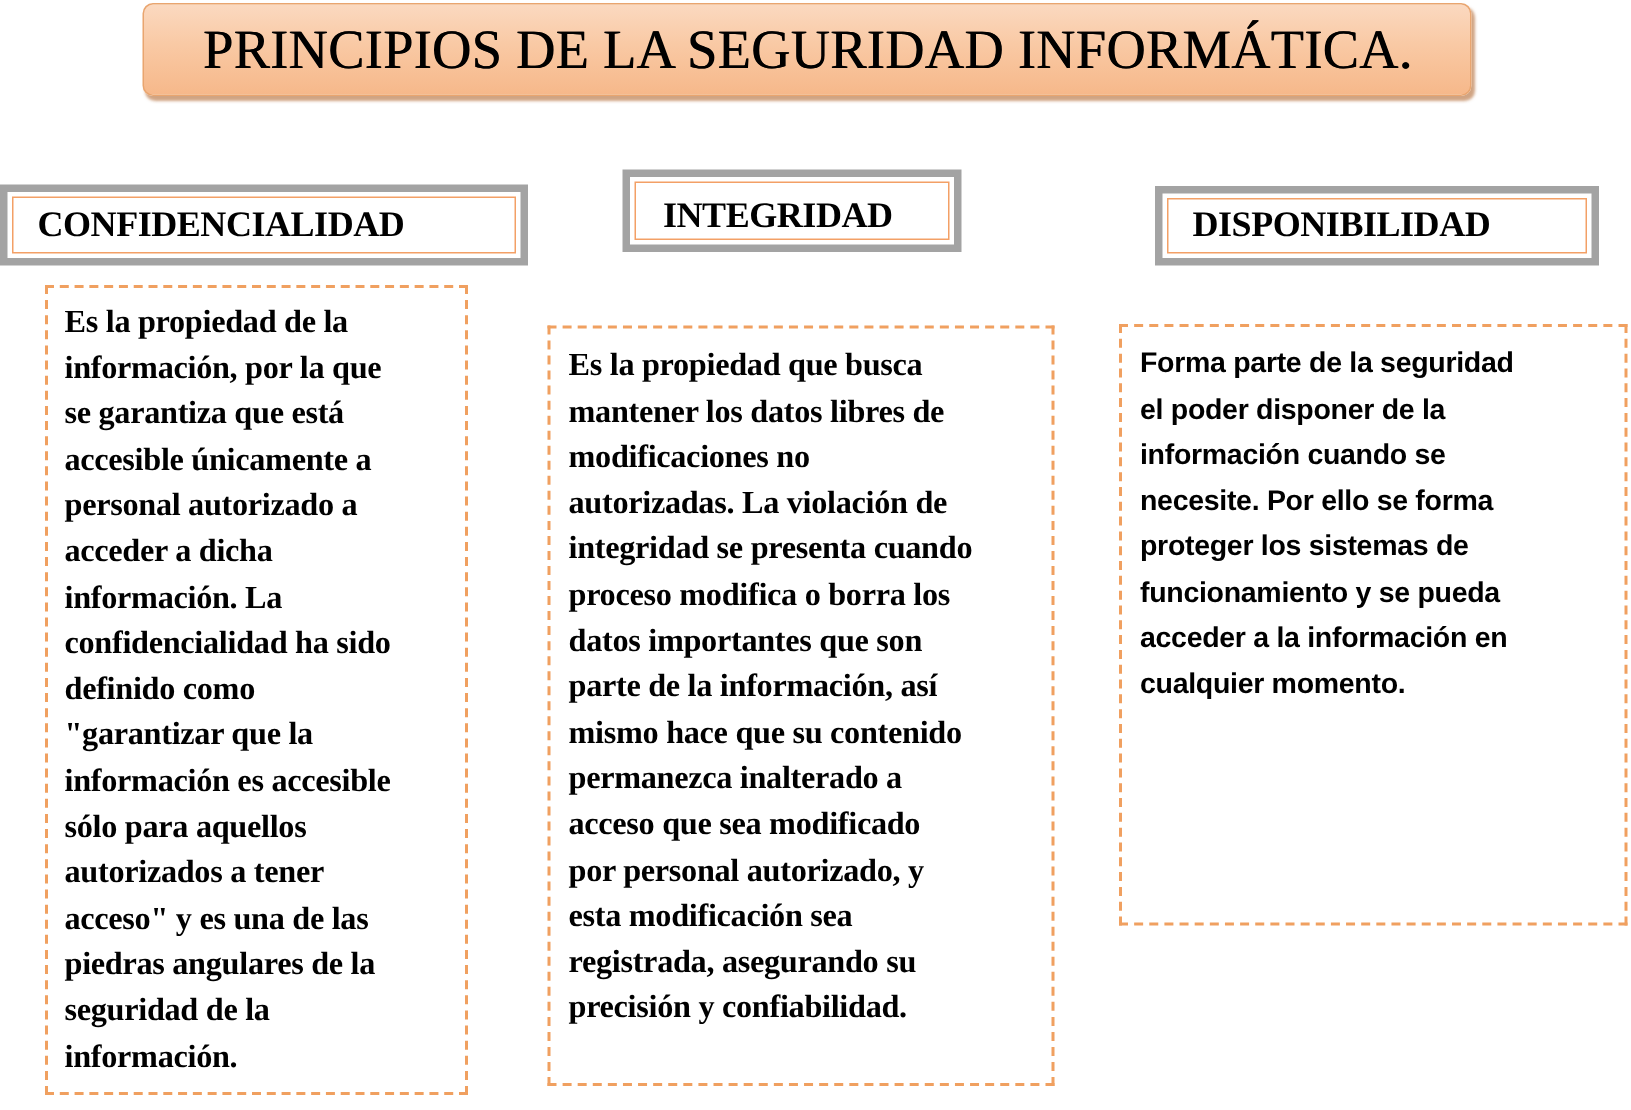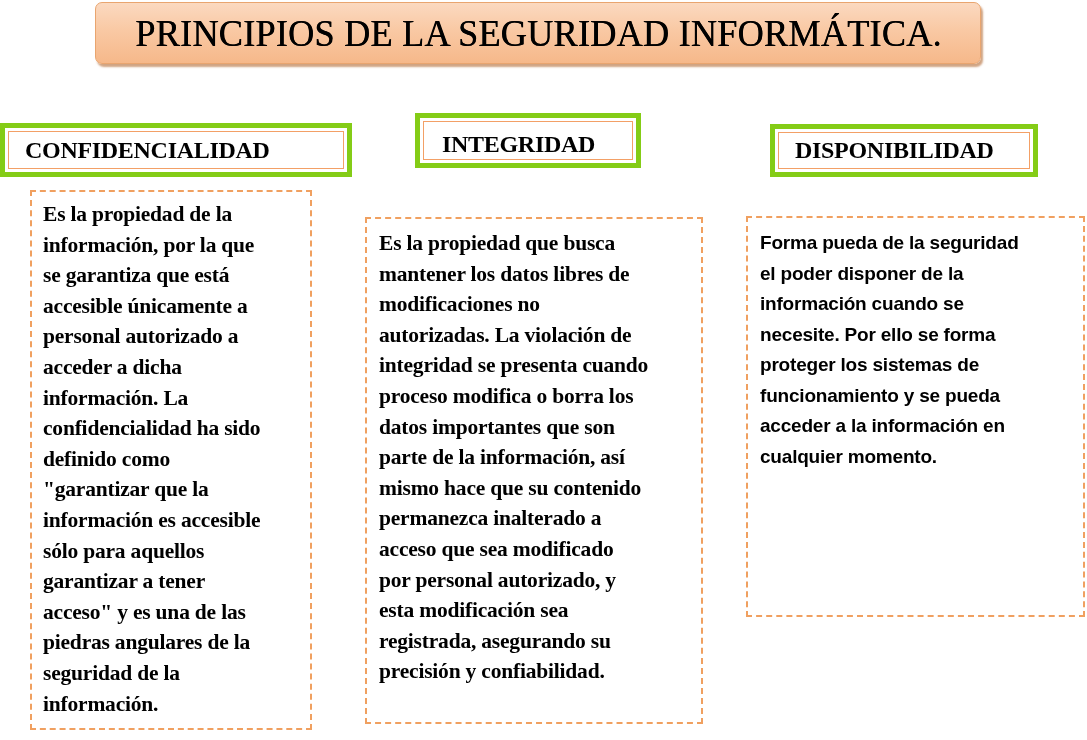--- a/index.html
+++ b/index.html
@@ -35,21 +35,21 @@
       font-size: 37px;
       font-weight: normal;
       letter-spacing: 0.2px;
       transform: scaleX(0.98);
       white-space: nowrap;
       text-shadow: 0.4px 0 0 #000;
     }
     .head-box {
       position: absolute;
       box-sizing: border-box;
-      border: 5px solid #84cc16;
+      border: 5px solid #a3a3a3;
       background: #ffffff;
     }
     .head-inner {
       position: absolute;
       left: 3px; top: 3px; right: 3px; bottom: 3px;
       border: 1px solid #f3a066;
       display: flex;
       align-items: center;
       box-sizing: border-box;
     }
@@ -94,40 +94,40 @@
     <span class="head-text">CONFIDENCIALIDAD</span>
   </div>
 </div>
 
 <div class="head-box" style="left:415px; top:113px; width:226px; height:55px;">
   <div class="head-inner" style="padding-left:18px; align-items:flex-start; padding-top:9px;">
     <span class="head-text">INTEGRIDAD</span>
   </div>
 </div>
 
-<div class="head-box" style="left:770px; top:124px; width:268px; height:53px;text-align:center;">
+<div class="head-box" style="left:770px; top:124px; width:296px; height:53px;text-align:center;">
   <div class="head-inner" style="padding-left:16px;">
     <span class="head-text">DISPONIBILIDAD</span>
   </div>
 </div>
 
 <div class="text-box body-serif" style="left:30px; top:190px; width:282px; height:540px; padding:7px 0 0 11px;">
   <span class="line">Es la propiedad de la</span>
   <span class="line">información, por la que</span>
   <span class="line">se garantiza que está</span>
   <span class="line">accesible únicamente a</span>
   <span class="line">personal autorizado a</span>
   <span class="line">acceder a dicha</span>
   <span class="line">información. La</span>
   <span class="line">confidencialidad ha sido</span>
   <span class="line">definido como</span>
   <span class="line">"garantizar que la</span>
   <span class="line">información es accesible</span>
   <span class="line">sólo para aquellos</span>
-  <span class="line">garantizar a tener</span>
+  <span class="line">autorizados a tener</span>
   <span class="line">acceso" y es una de las</span>
   <span class="line">piedras angulares de la</span>
   <span class="line">seguridad de la</span>
   <span class="line">información.</span>
 </div>
 
 <div class="text-box body-serif" style="left:365px; top:217px; width:338px; height:507px; padding:9px 0 0 12px;">
   <span class="line">Es la propiedad que busca</span>
   <span class="line">mantener los datos libres de</span>
   <span class="line">modificaciones no</span>
@@ -139,21 +139,21 @@
   <span class="line">mismo hace que su contenido</span>
   <span class="line">permanezca inalterado a</span>
   <span class="line">acceso que sea modificado</span>
   <span class="line">por personal autorizado, y</span>
   <span class="line">esta modificación sea</span>
   <span class="line">registrada, asegurando su</span>
   <span class="line">precisión y confiabilidad.</span>
 </div>
 
 <div class="text-box body-sans" style="left:746px; top:216px; width:339px; height:401px; padding:10px 0 0 12px;">
-  <span class="line">Forma pueda de la seguridad</span>
+  <span class="line">Forma parte de la seguridad</span>
   <span class="line">el poder disponer de la</span>
   <span class="line">información cuando se</span>
   <span class="line">necesite. Por ello se forma</span>
   <span class="line">proteger los sistemas de</span>
   <span class="line">funcionamiento y se pueda</span>
   <span class="line">acceder a la información en</span>
   <span class="line">cualquier momento.</span>
 </div>
 
 </body></html>

